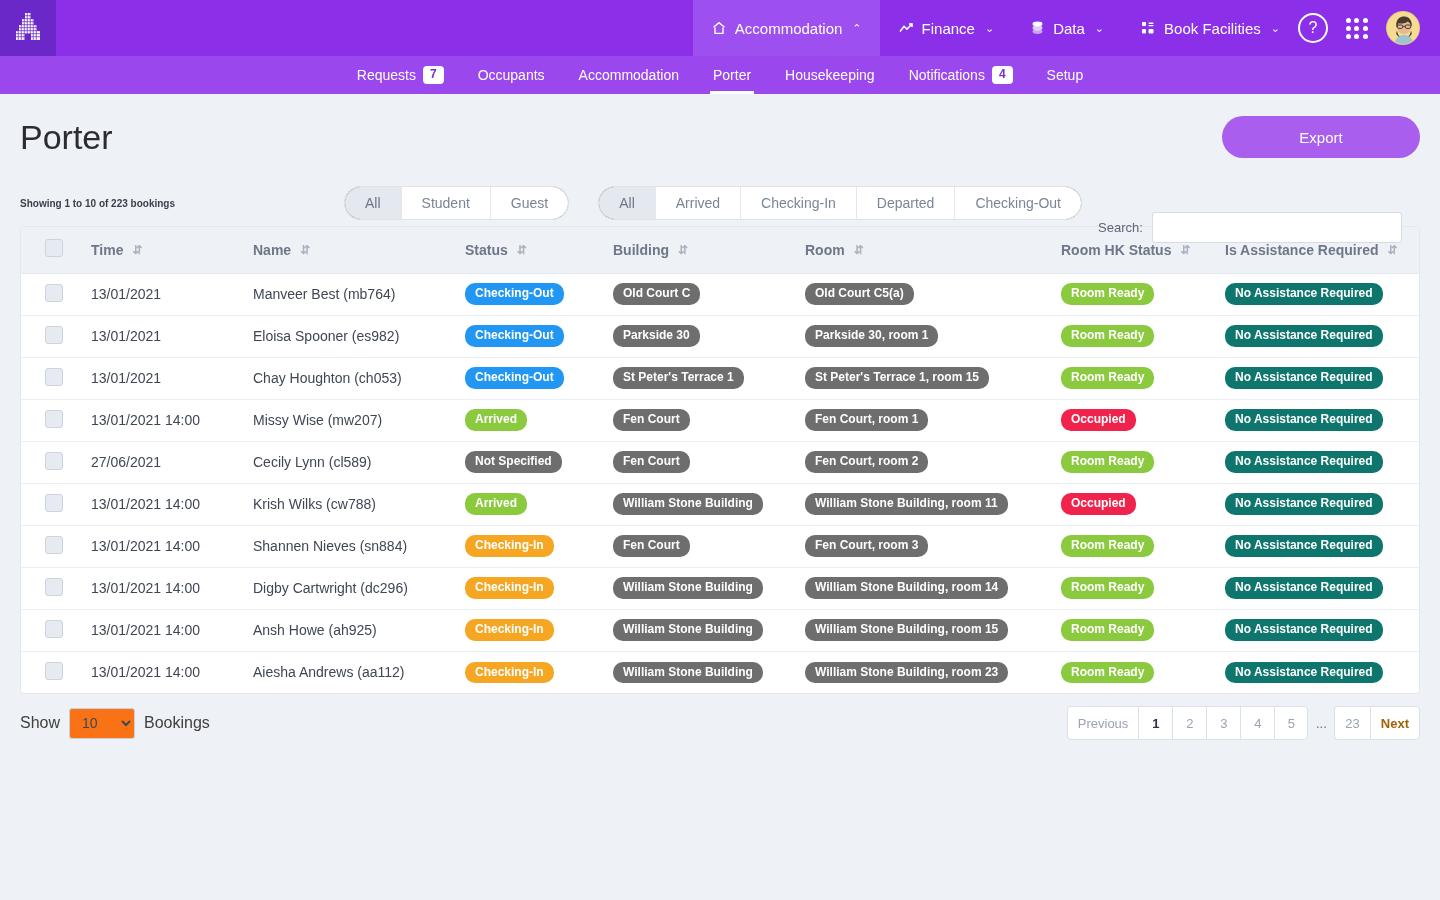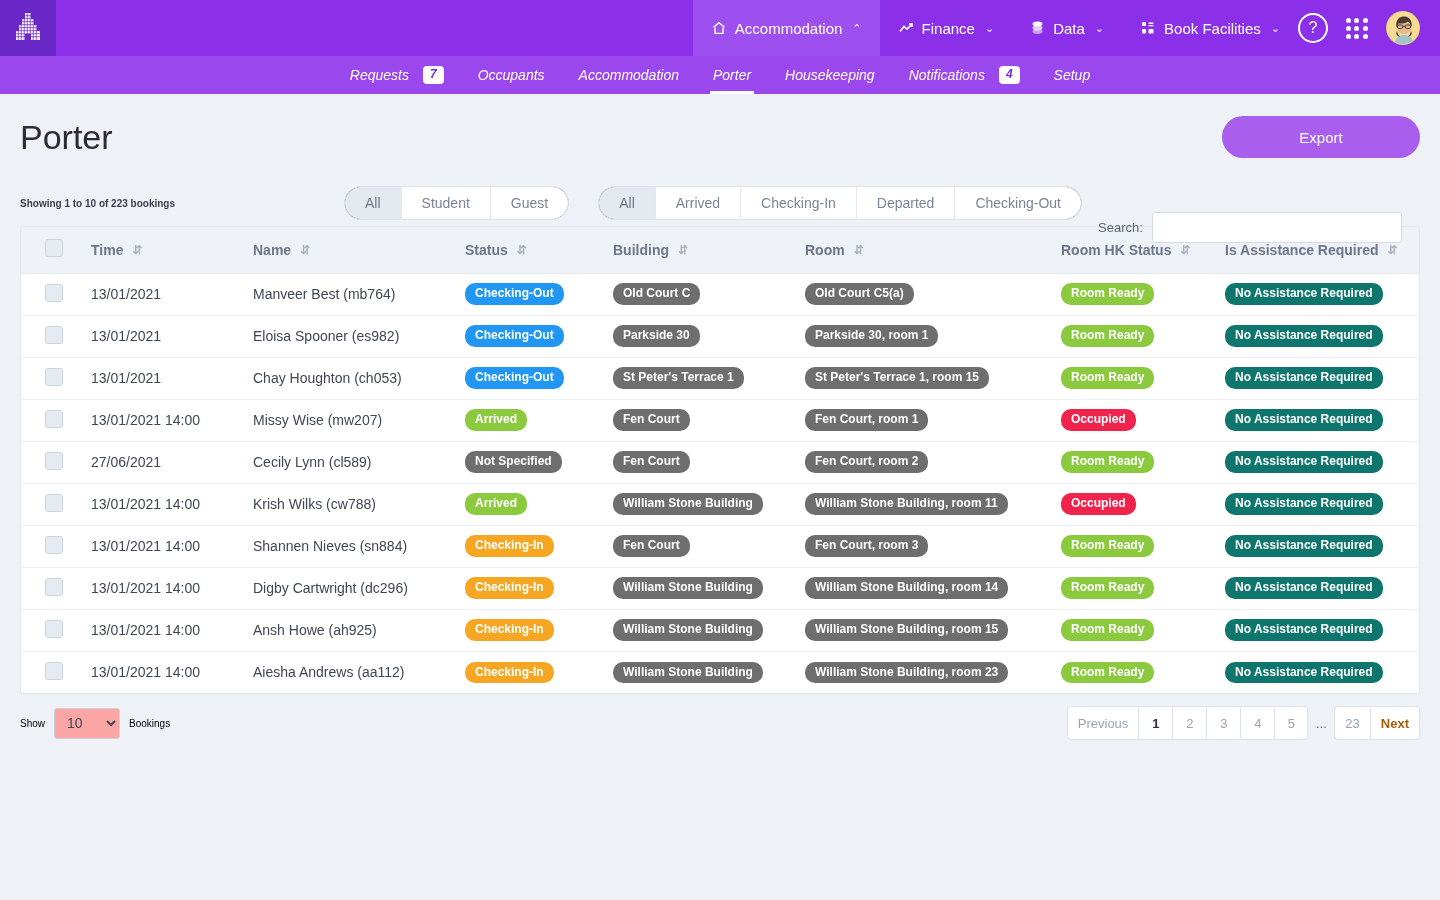--- a/index.html
+++ b/index.html
@@ -50,23 +50,23 @@
     border: 1px solid rgba(0,0,0,.08);
   }
 
   
   .subnav {
     height: 38px; background: #9B47EE;
     display: flex; align-items: stretch; justify-content: center;
     position: relative;
   }
   .subnav-item {
-    display: flex; align-items: center; gap: 14px;
+    display: flex; align-items: center; gap: 7px;
     padding: 0 17px; color: #fff; font-size: 14px;
-    position: relative; cursor: pointer; white-space: nowrap; font-style: italic;
+    position: relative; cursor: pointer; white-space: nowrap;
   }
   .subnav-item.active::after {
     content: ""; position: absolute; left: 50%; transform: translateX(-50%);
     bottom: 0; width: 44px; height: 3px; background: #fff;
   }
   .pill-count {
     background: #fff; color: #7B2FD0; border-radius: 4px;
     font-size: 12px; font-weight: bold; padding: 2px 7px; line-height: 1.1;
   }
 
@@ -172,24 +172,24 @@
   .b-grey         { background: #6E6E6E; }
   .b-ready        { background: #8BC93F; }
   .b-occupied     { background: #F0234C; }
   .b-none         { background: #0f766e; color: #ffffff; }
 
   
   .footer-row {
     display: flex; align-items: center; height: 58px; position: relative;
   }
   .show-wrap { display: flex; align-items: center; gap: 9px; }
-  .show-lbl { font-size: 10px; color: #000000; }
+  .show-lbl { font-size: 16px; color: #404040; }
   .show-select {
     width: 66px; height: 31px; border: 1px solid #ccd2dc; border-radius: 3px;
-    font-size: 14px; color: #3f4654; background: #fca5a5; padding-left: 8px;
+    font-size: 14px; color: #3f4654; background: #f97316; padding-left: 8px;
     font-family: "Liberation Sans", sans-serif; cursor: pointer;
   }
   .pagination {
     position: absolute; right: 0; display: flex; align-items: stretch;
   }
   .pg {
     min-width: 34px; height: 34px; border: 1px solid #dde2ea; background: #fff;
     display: flex; align-items: center; justify-content: center;
     font-size: 13px; color: #9aa3b1; padding: 0 10px; cursor: pointer;
     border-right: none;

